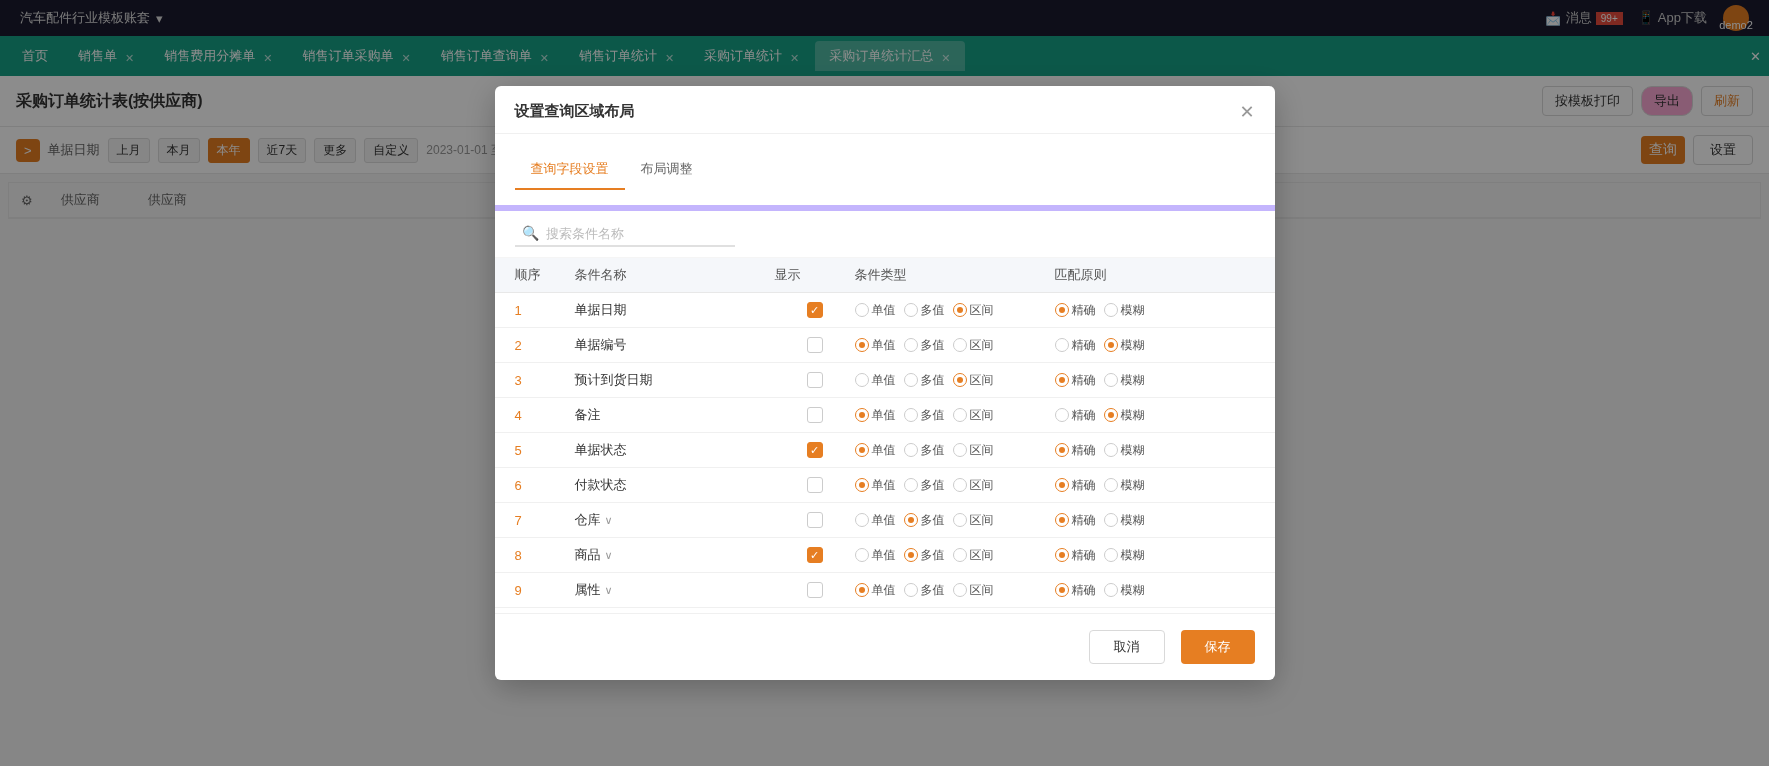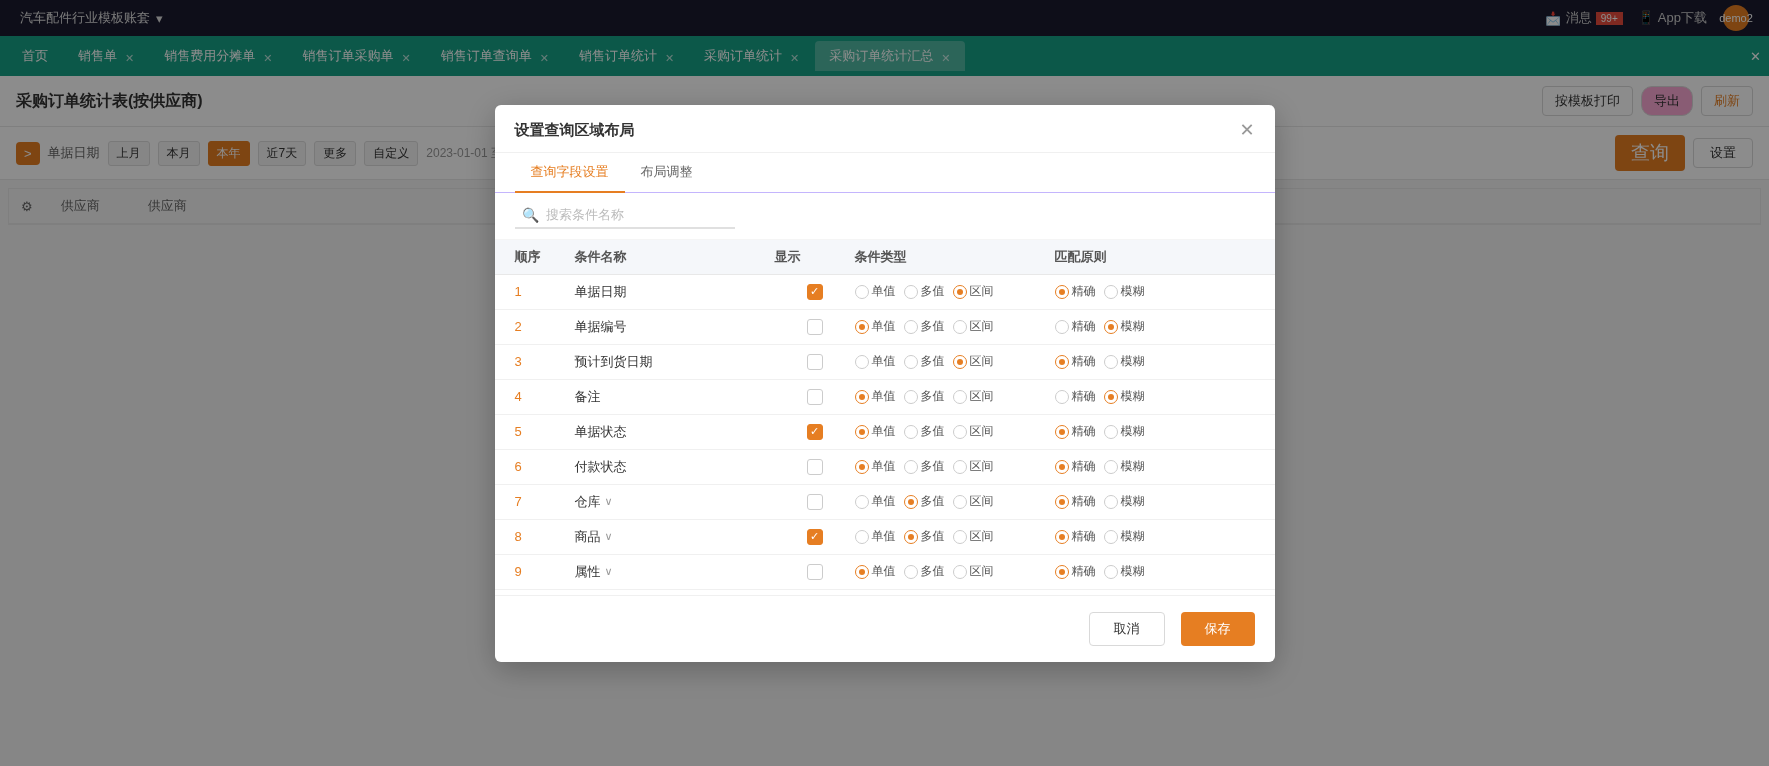--- a/index.html
+++ b/index.html
@@ -12,21 +12,21 @@
       display: flex;
       align-items: center;
       justify-content: space-between;
       padding: 0 20px;
       color: #ccc;
     }
     .top-bar-left { font-size: 13px; color: #ddd; display: flex; align-items: center; gap: 6px; }
     .top-bar-right { display: flex; align-items: center; gap: 16px; font-size: 13px; color: #ccc; }
     .notif-badge { position: relative; display: inline-flex; align-items: center; gap: 4px; }
     .badge-red { background: #e74c3c; color: #fff; border-radius: 0; font-size: 10px; padding: 1px 5px; }
-    .avatar-circle { width: 26px; height: 26px; border-radius: 50%; background: #e67e22; display: flex; align-items: center; justify-content: center; color: #fff; font-size: 11px; }
+    .avatar-circle { width: 26px; height: 26px; border-radius: 50%; background: #e67e22; display: flex; align-items: flex-end; justify-content: center; color: #fff; font-size: 11px; }
 
     
     .nav-tabs {
       background: #16a085;
       height: 40px;
       display: flex;
       align-items: center;
       padding: 0 8px;
       gap: 2px;
     }
@@ -72,21 +72,21 @@
       background: #fff;
       padding: 8px 16px;
       display: flex;
       align-items: center;
       gap: 8px;
       border-bottom: 1px solid #e8e8e8;
     }
     .filter-toggle { background: #e67e22; color: #fff; border: none; padding: 4px 8px; border-radius: 4px; cursor: pointer; font-size: 13px; }
     .date-btn { background: #f5f5f5; border: 1px solid #ddd; padding: 3px 8px; border-radius: 3px; cursor: pointer; font-size: 12px; color: #333; }
     .date-btn.active-orange { background: #e67e22; color: #fff; border-color: #e67e22; }
-    .btn-orange { background: #e67e22; color: #fff; border: none; padding: 5px 16px; border-radius: 4px; cursor: pointer; font-size: 19px; }
+    .btn-orange { background: #e67e22; color: #fff; border: none; padding: 5px 8px; border-radius: 4px; cursor: pointer; font-size: 14px; }
     .btn-gray { background: #fff; border: 1px solid #d9d9d9; padding: 5px 16px; border-radius: 4px; cursor: pointer; font-size: 13px; color: #333; }
 
     
     .table-area {
       background: #fff;
       margin: 8px;
       border: 1px solid #e8e8e8;
     }
     .table-header-row {
       display: flex;
@@ -127,22 +127,22 @@
       display: flex;
       align-items: center;
       justify-content: space-between;
     }
     .dialog-title { font-size: 15px; font-weight: bold; color: #333; }
     .dialog-close { cursor: pointer; color: #999; font-size: 18px; line-height: 1; }
 
     
     .dialog-tabs {
       display: flex;
-      padding: 0 20px;
-      border-bottom: 1px solid #c4b5fd;
+      padding: 16px 20px;
+      border-bottom: 6px solid #c4b5fd;
       gap: 0;
     }
     .dialog-tab {
       padding: 10px 16px;
       cursor: pointer;
       color: #666;
       font-size: 13px;
       border-bottom: 2px solid transparent;
       margin-bottom: -1px;
     }
@@ -179,21 +179,21 @@
     .search-input-field::placeholder { color: #bbb; }
 
     
     .dialog-table { flex: 1; overflow: hidden; display: flex; flex-direction: column; }
     .dialog-table-header {
       display: grid;
       grid-template-columns: 60px 1fr 80px 200px 200px;
       background: #f5f7fa;
       padding: 8px 20px;
       border-bottom: 1px solid #e8e8e8;
-      font-weight: bold;
+      font-weight: normal;
       color: #555;
       font-size: 13px;
     }
     .dialog-table-body {
       overflow-y: auto;
       flex: 1;
       max-height: 320px;
     }
     .dialog-table-row {
       display: grid;

